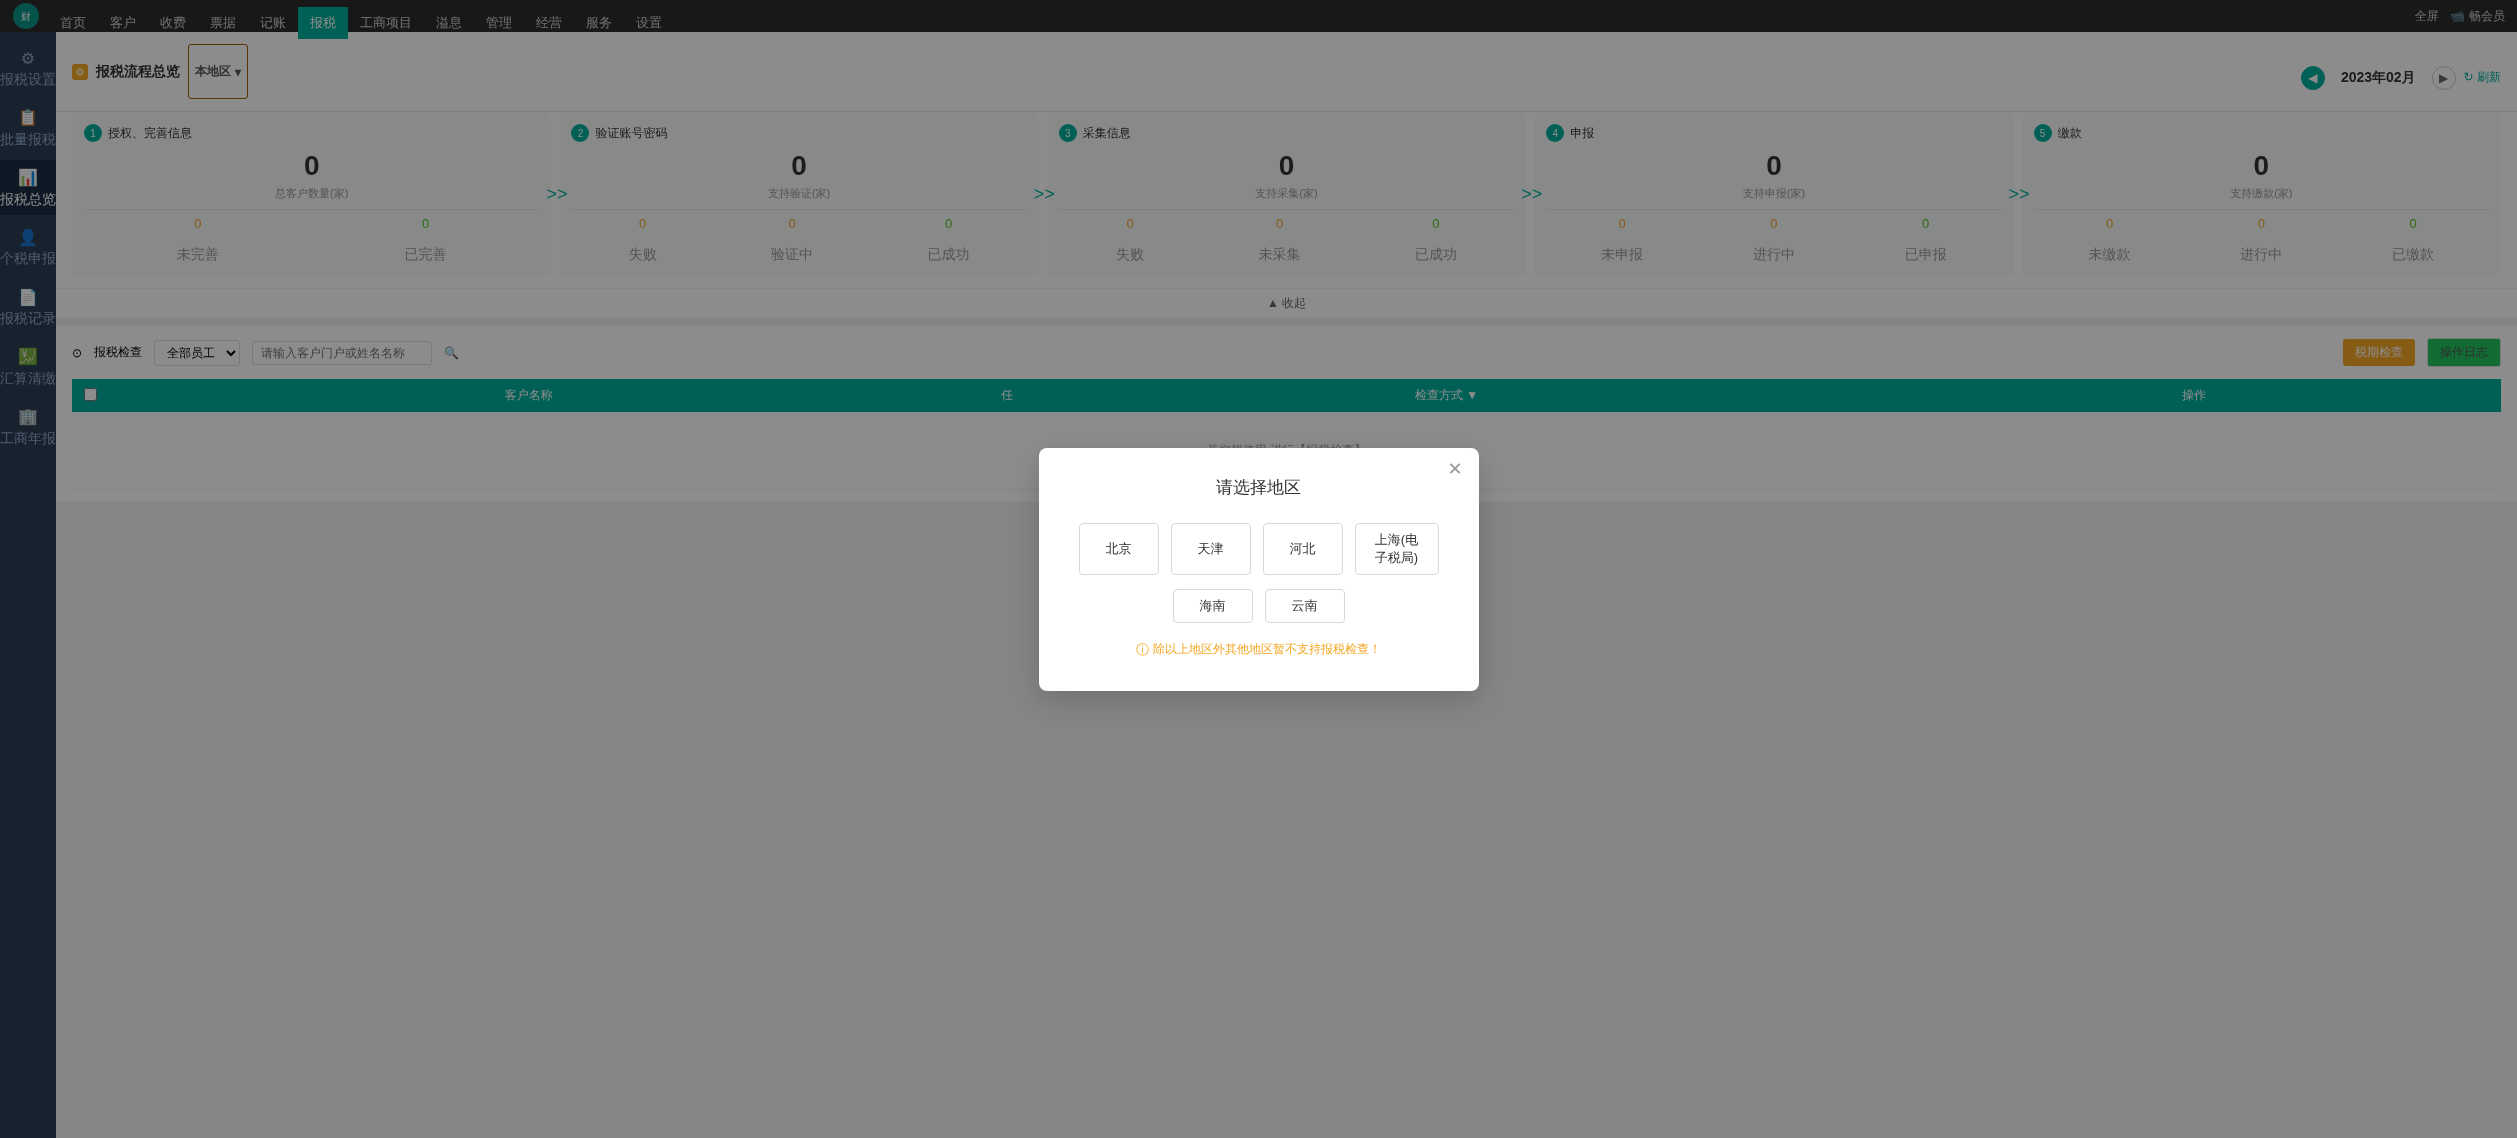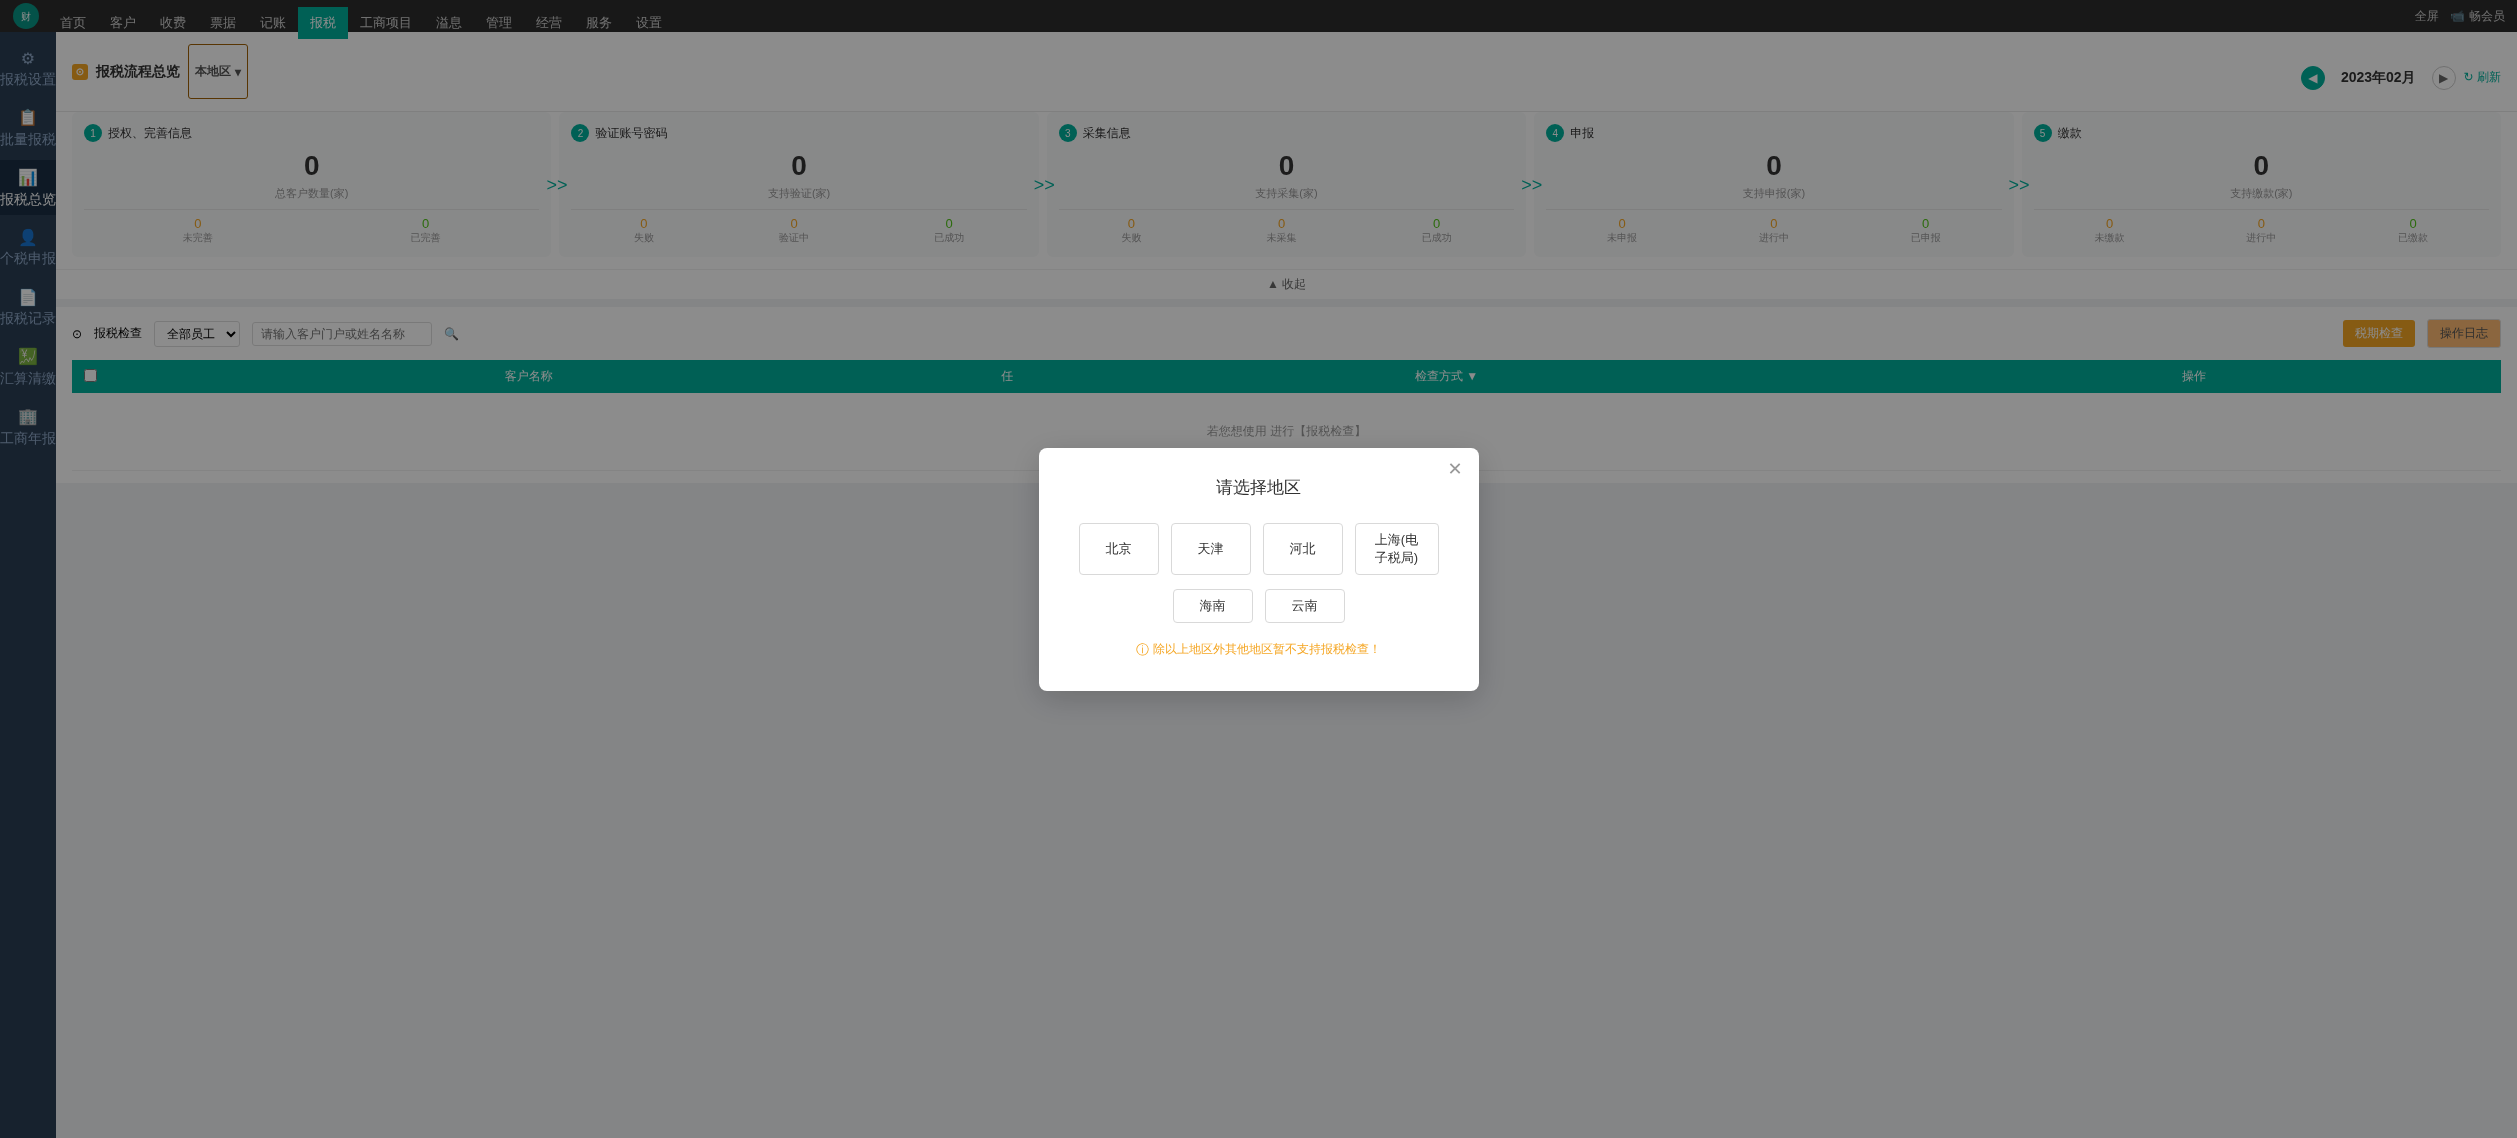--- a/index.html
+++ b/index.html
@@ -203,21 +203,21 @@
     .step-subtitle { font-size: 11px; color: #999; text-align: center; margin-bottom: 8px; }
     .step-stats {
       display: flex;
       justify-content: space-around;
       border-top: 1px solid #e8e8e8;
       padding-top: 6px;
       margin-top: 4px;
     }
     .stat-item { text-align: center; }
     .stat-num { font-size: 13px; color: #f5a623; }
-    .stat-label { font-size: 10px; color: #999; }
+    .stat-label { font-size: 14px; color: #999; margin-top: 15px; }
     .stat-num.success { color: #52c41a; }
     .step-arrow {
       position: absolute;
       right: -16px;
       top: 50%;
       transform: translateY(-50%);
       z-index: 1;
       color: #00b09b;
       font-size: 18px;
     }
@@ -264,21 +264,21 @@
       background: #f5a623;
       color: #fff;
       border: none;
       padding: 5px 12px;
       border-radius: 3px;
       cursor: pointer;
       font-size: 12px;
       margin-left: auto;
     }
     .btn-log {
-      background: #fdba74;
+      background: #22c55e;
       color: #555;
       border: 1px solid #ddd;
       padding: 5px 12px;
       border-radius: 3px;
       cursor: pointer;
       font-size: 12px;
       text-align: right;
     }
 
     

